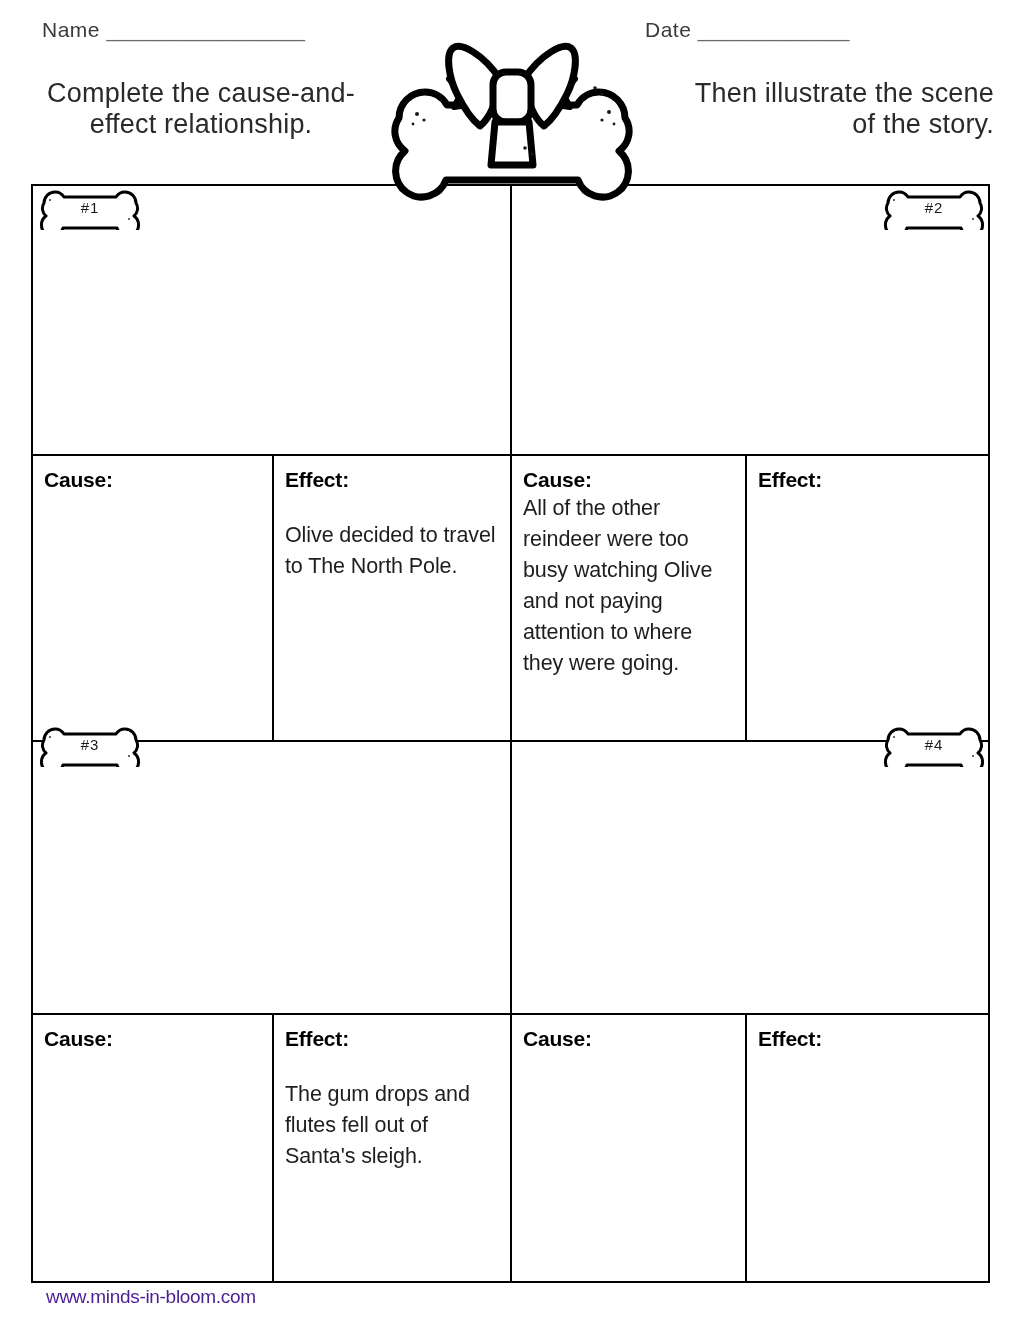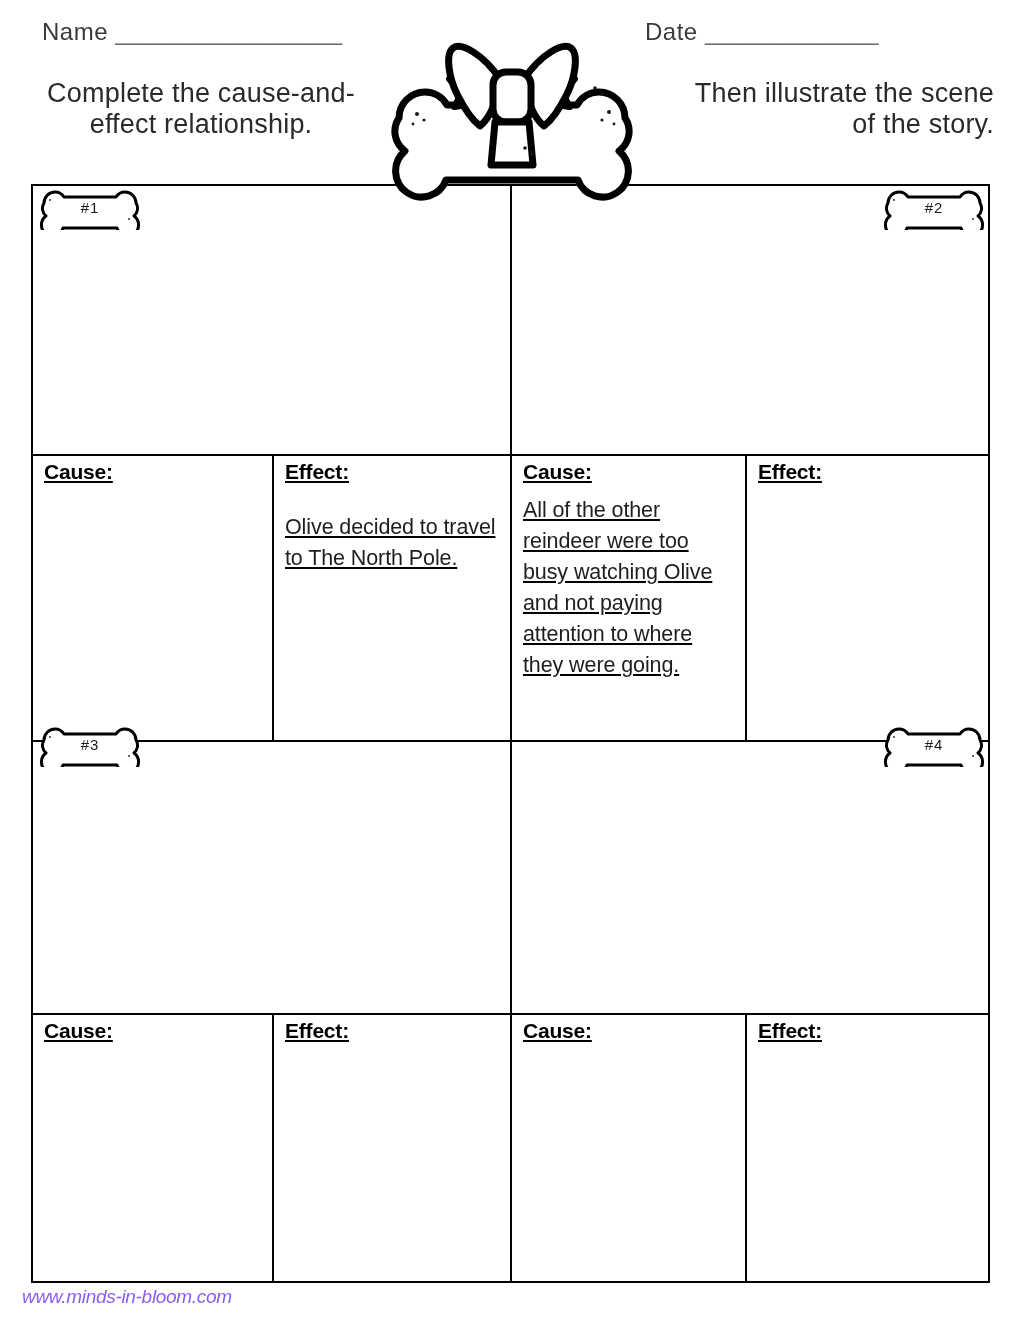--- a/index.html
+++ b/index.html
@@ -16,21 +16,21 @@
     overflow: hidden;
   }
 
   
   .namedate {
     position: absolute;
     top: 18px; left: 0; width: 1020px; height: 34px;
   }
   .nd-field {
     position: absolute;
-    font-size: 24px;
+    font-size: 21px;
     letter-spacing: 0.5px;
     color: #3a3a3a;
     white-space: nowrap;
     font-weight: 300;
   }
   .nd-name { left: 42px; top: 0; }
   .nd-date { left: 645px; top: 0; }
   .nd-rule {
     display: inline-block;
     vertical-align: baseline;
@@ -80,40 +80,40 @@
   
   .vline {
     position: absolute; width: 2px; background: #000; top: 0;
   }
   .hline {
     position: absolute; height: 2px; background: #000; left: 0; right: 0;
   }
 
   
   .illus-box { position: absolute; }
-  .ce-cell   { position: absolute; padding: 4px 10px 6px 11px; text-decoration: underline; }
+  .ce-cell   { position: absolute; padding: 12px 10px 6px 11px; }
 
   .ce-head {
     font-size: 21px;
     font-weight: bold;
     letter-spacing: -0.2px;
     color: #000;
     line-height: 1.1;
     margin: 0 0 2px 0;
   }
   .ce-body {
     font-size: 21.5px;
     line-height: 1.44;
     color: #1e1e1e;
     font-weight: 300;
     letter-spacing: -0.1px;
     margin: 0;
   }
   .ce-body.spaced { margin-top: 29px; }
-  .ce-body.tight  { margin-top: 12px; }
+  .ce-body.tight  { margin-top: 2px; }
 
   
   .mini-bone {
     position: absolute;
     width: 114px; height: 44px;
     z-index: 9;
   }
   .mini-bone svg { display: block; width: 100%; height: 100%; }
   .mini-bone .mb-label {
     position: absolute;
@@ -122,27 +122,26 @@
     font-size: 15px;
     color: #1a1a1a;
     font-weight: 300;
     letter-spacing: 1px;
     padding-bottom: 1px;
   }
 
   
   .footer-url {
     position: absolute;
-    left: 22px; top: 1286px;
+    left: 46px; top: 1286px;
     font-size: 19px;
-    color: #8b5cf6;
+    color: #4c1d95;
     letter-spacing: -0.3px;
     font-weight: 300;
     white-space: nowrap;
-    font-style: italic;
   }
 </style>
 </head>
 <body>
 
 <div class="namedate">
   <div class="nd-field nd-name">
     <span>Name</span>
     <span class="nd-rule">_________________</span>
   </div>
@@ -244,20 +243,21 @@
     <div class="illus-box" style="left:0;    top:556px; width:477px; height:271px;"></div>
     <div class="illus-box" style="left:479px; top:556px; width:476px; height:271px;"></div>
 
     <div class="ce-cell" style="left:0;    top:829px; width:239px; height:266px;">
       <p class="ce-head">Cause:</p>
       <p class="ce-body spaced"></p>
     </div>
 
     <div class="ce-cell" style="left:241px; top:829px; width:236px; height:266px;">
       <p class="ce-head">Effect:</p>
+      <p class="ce-body spaced">The gum drops and flutes fell out of Santa's sleigh.</p>
     </div>
 
     <div class="ce-cell" style="left:479px; top:829px; width:233px; height:266px;">
       <p class="ce-head">Cause:</p>
     </div>
 
     <div class="ce-cell" style="left:714px; top:829px; width:241px; height:266px;">
       <p class="ce-head">Effect:</p>
       <p class="ce-body spaced"></p>
     </div>

